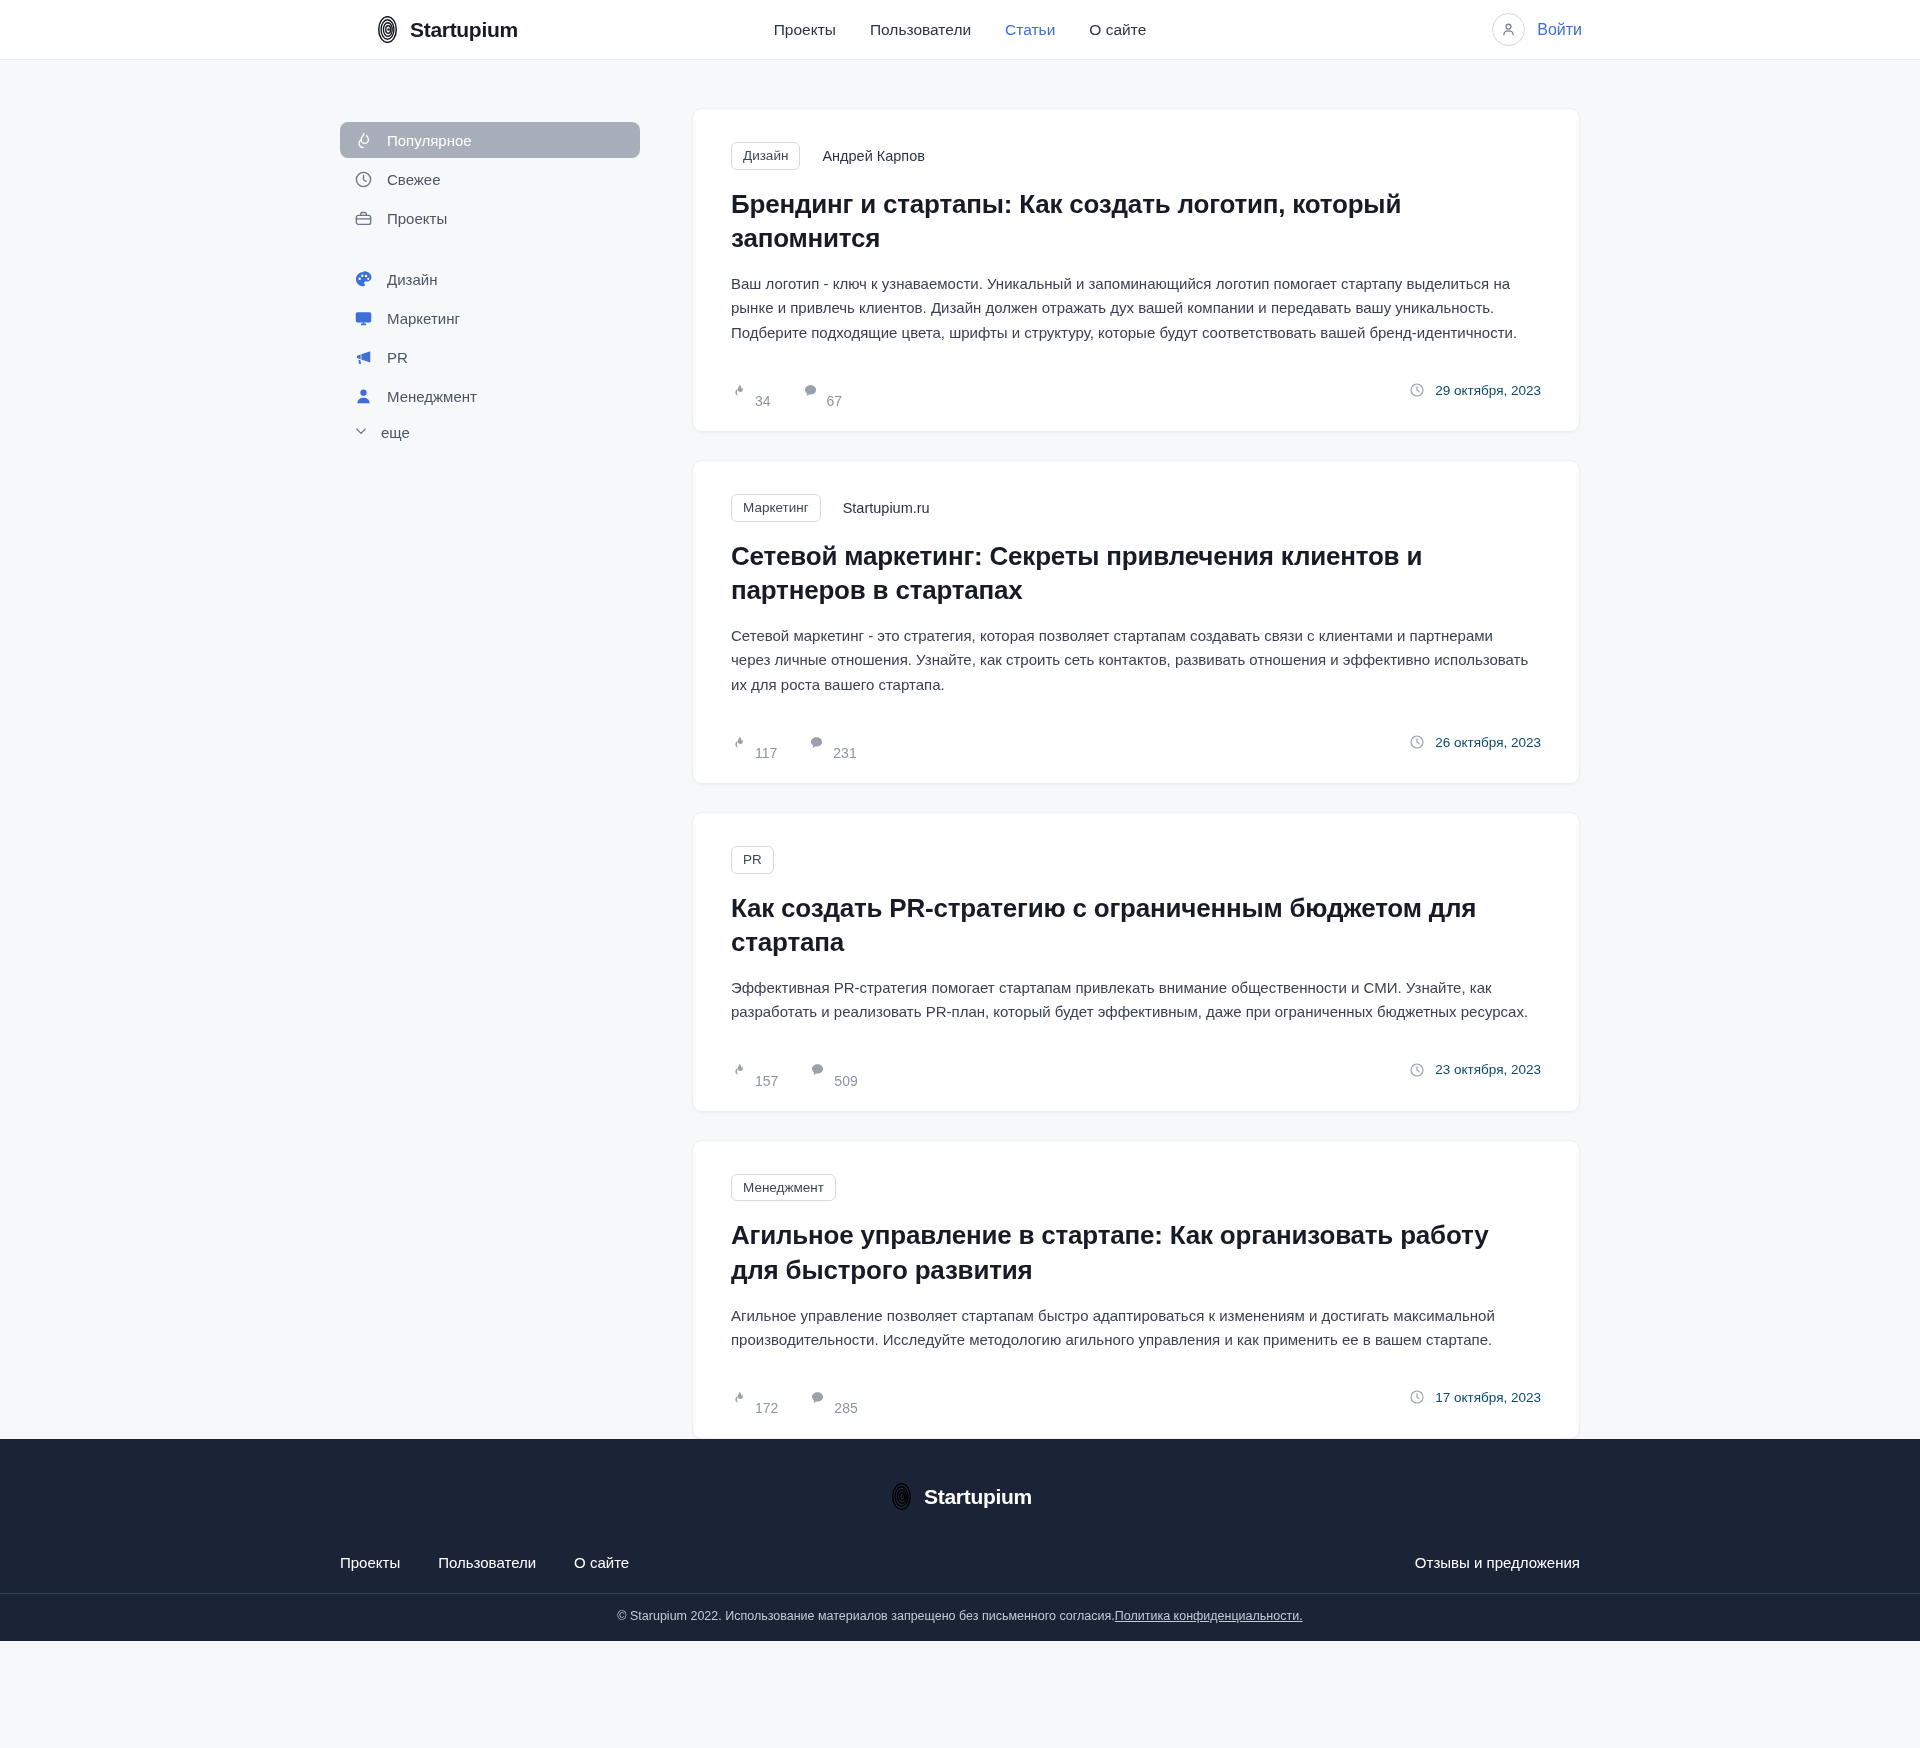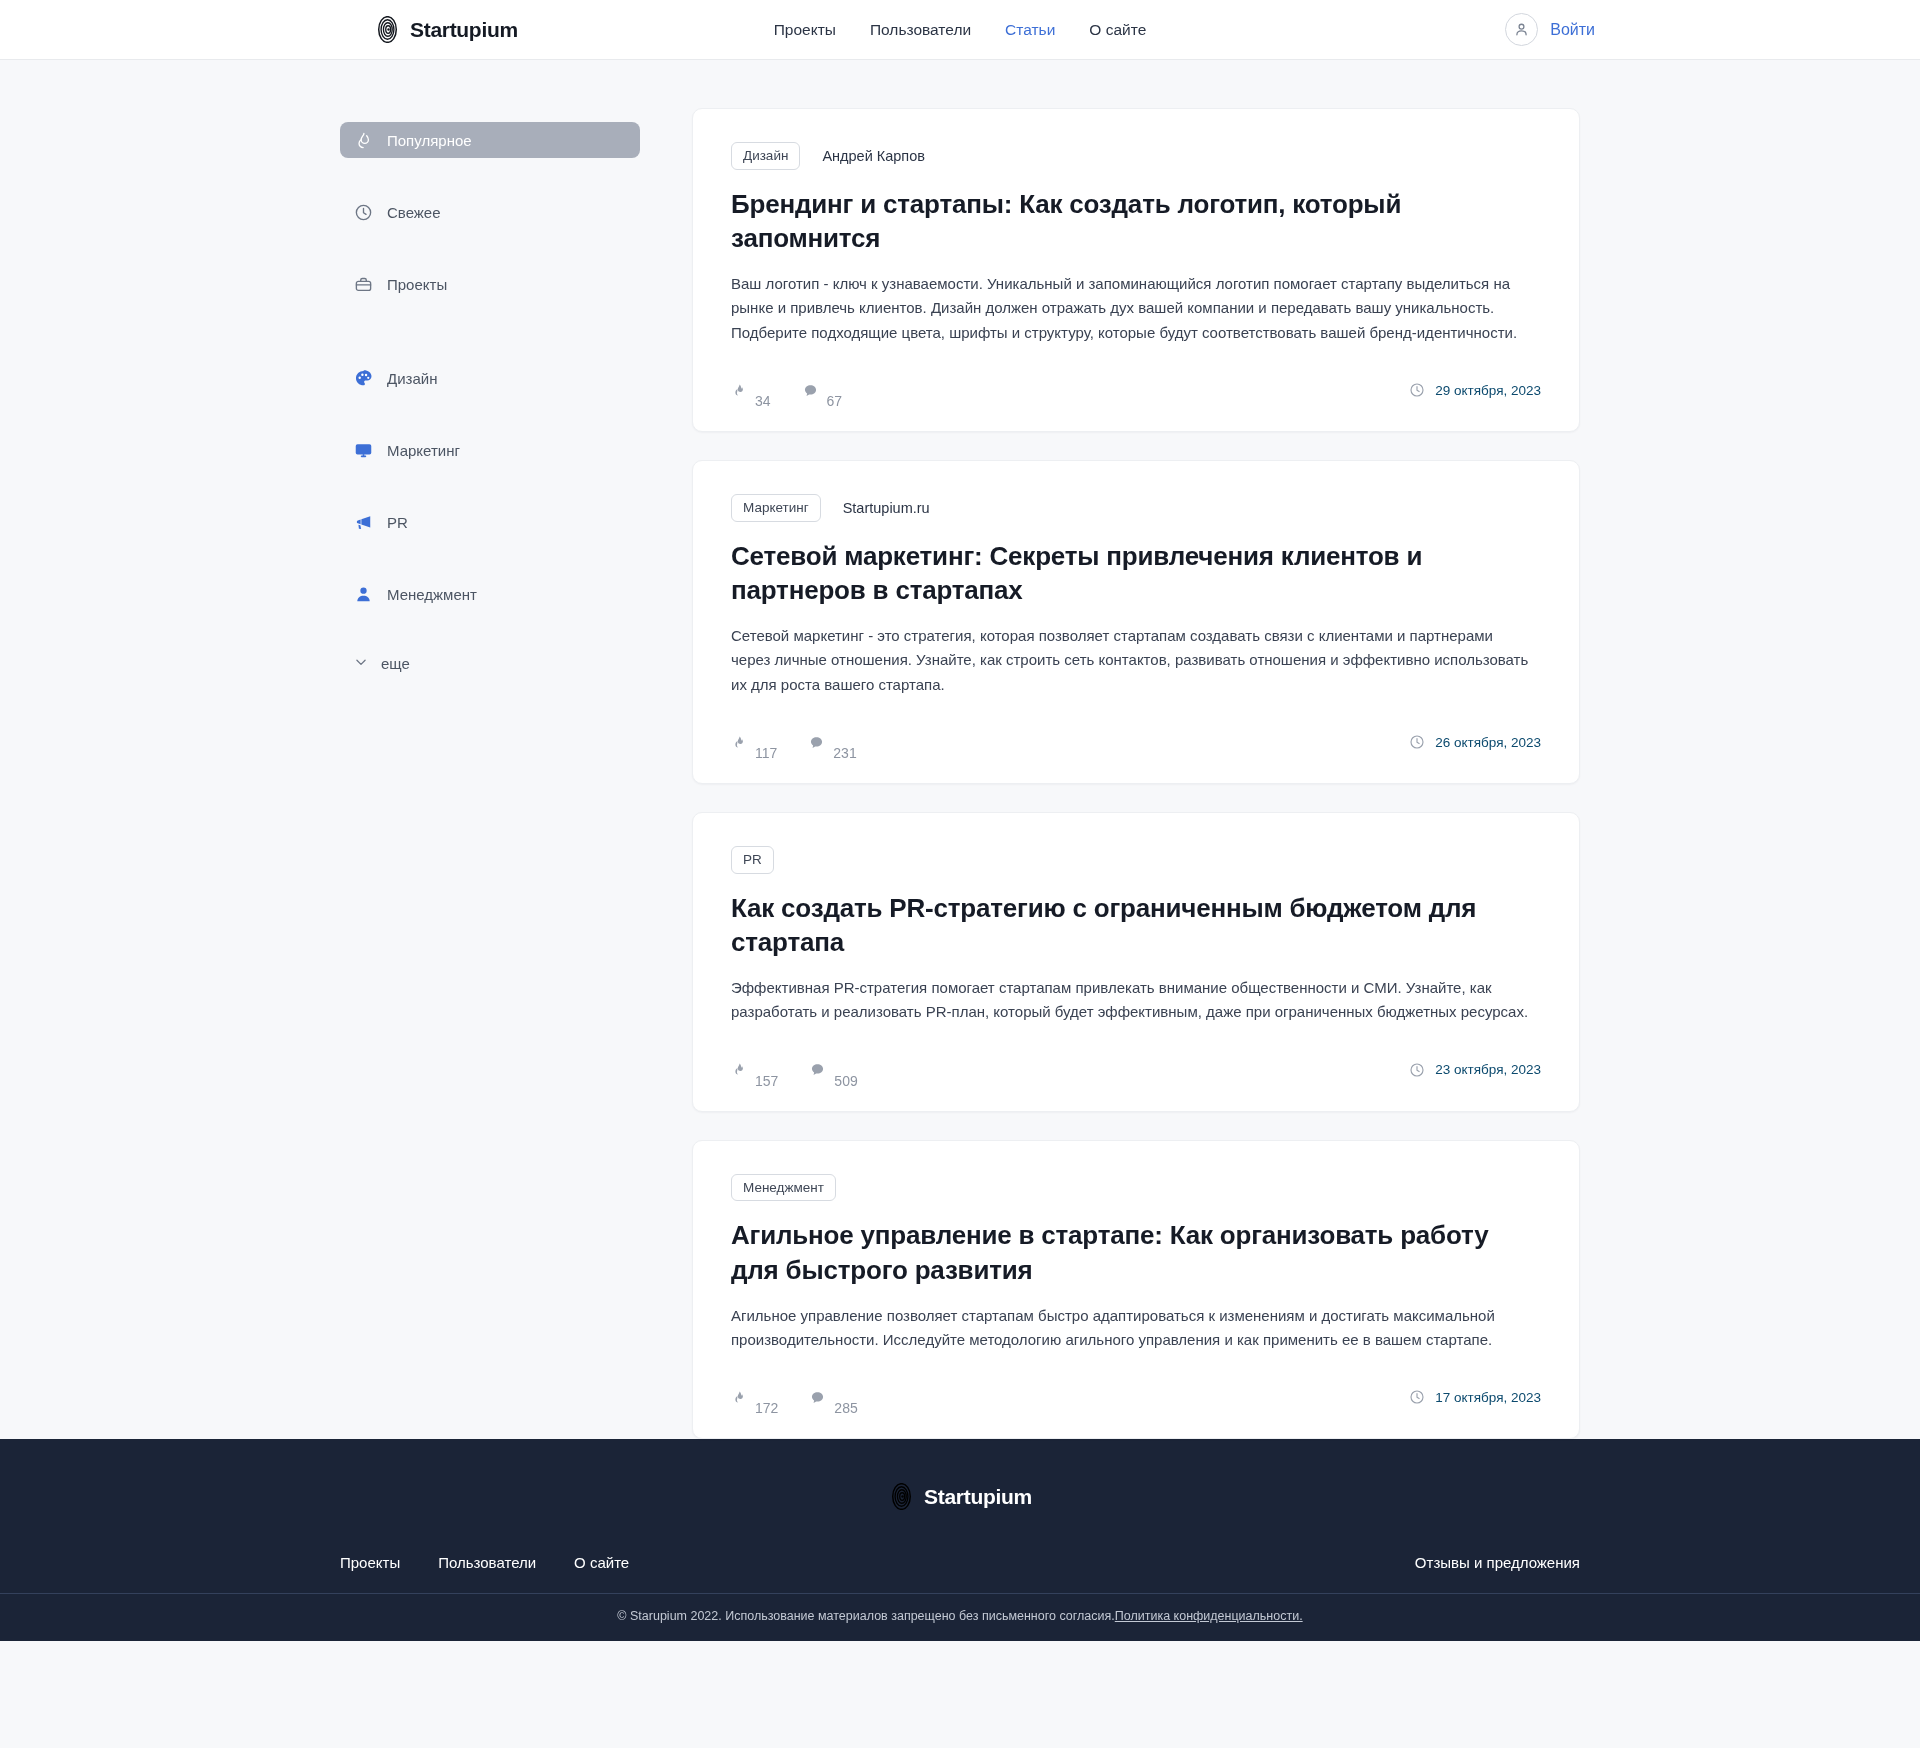--- a/index.html
+++ b/index.html
@@ -46,21 +46,21 @@
   .nav-link {
     font-size: 15.5px;
     color: #2b3445;
     text-decoration: none;
     white-space: nowrap;
     cursor: pointer;
   }
   .nav-link.is-active { color: #3d6fd6; }
   .auth-area {
     position: absolute;
-    right: 325px;
+    right: 338px;
     display: flex;
     align-items: center;
     gap: 12px;
     cursor: pointer;
   }
   .avatar-circle {
     width: 33px; height: 33px;
     border-radius: 50%;
     border: 1.3px solid #d3d7de;
     display: flex; align-items: center; justify-content: center;
@@ -85,21 +85,21 @@
   
   .sidebar { width: 300px; flex: 0 0 300px; padding-top: 14px; }
   .side-group { margin-bottom: 0; }
   .side-item {
     display: flex;
     align-items: center;
     gap: 14px;
     height: 36px;
     padding: 0 14px;
     border-radius: 8px;
-    margin-bottom: 36px;
+    margin-bottom: 3px;
     cursor: pointer;
     color: #4c5563;
     font-size: 15px;
   }
   .side-item.is-active { background: #a8aeba; color: #ffffff; }
   .side-item .side-ico { width: 19px; height: 19px; flex: 0 0 19px; display:block; }
   .side-gap { height: 22px; }
   .side-more {
     display: flex; align-items: center; gap: 13px;
     padding: 0 14px; height: 30px;

